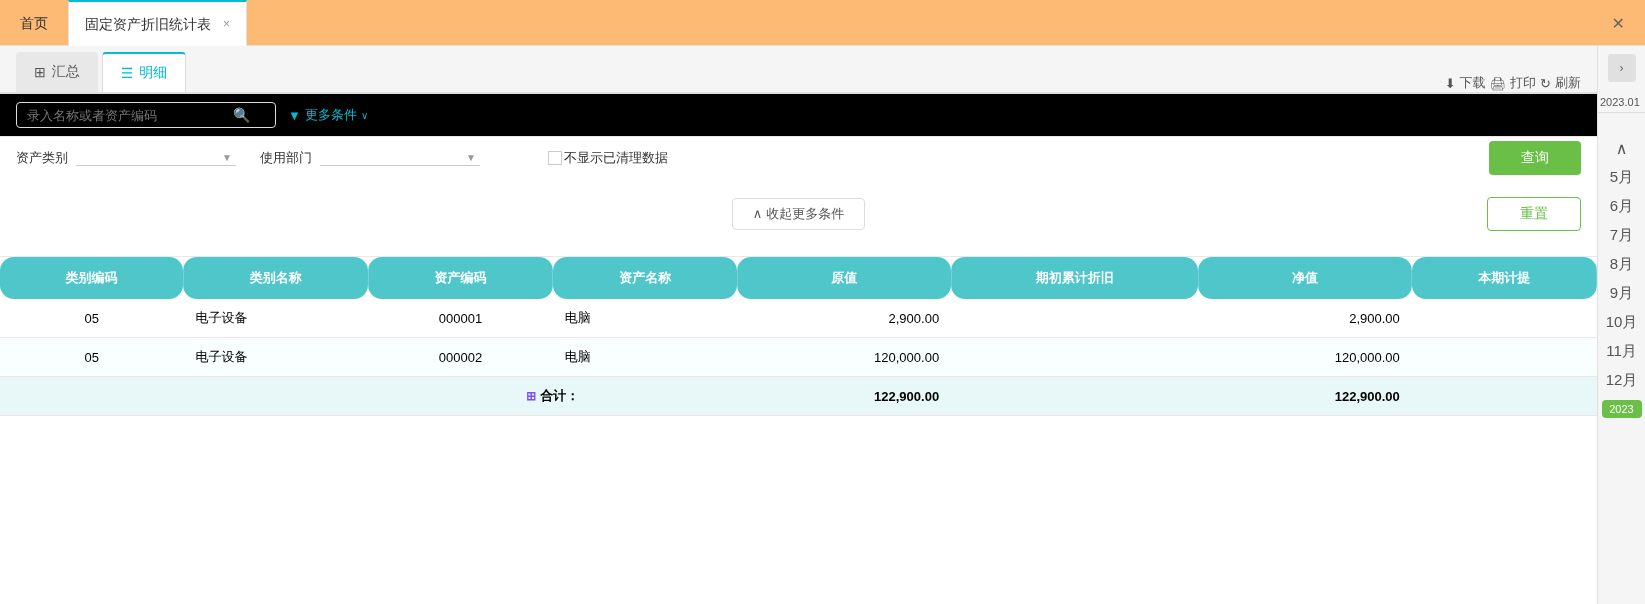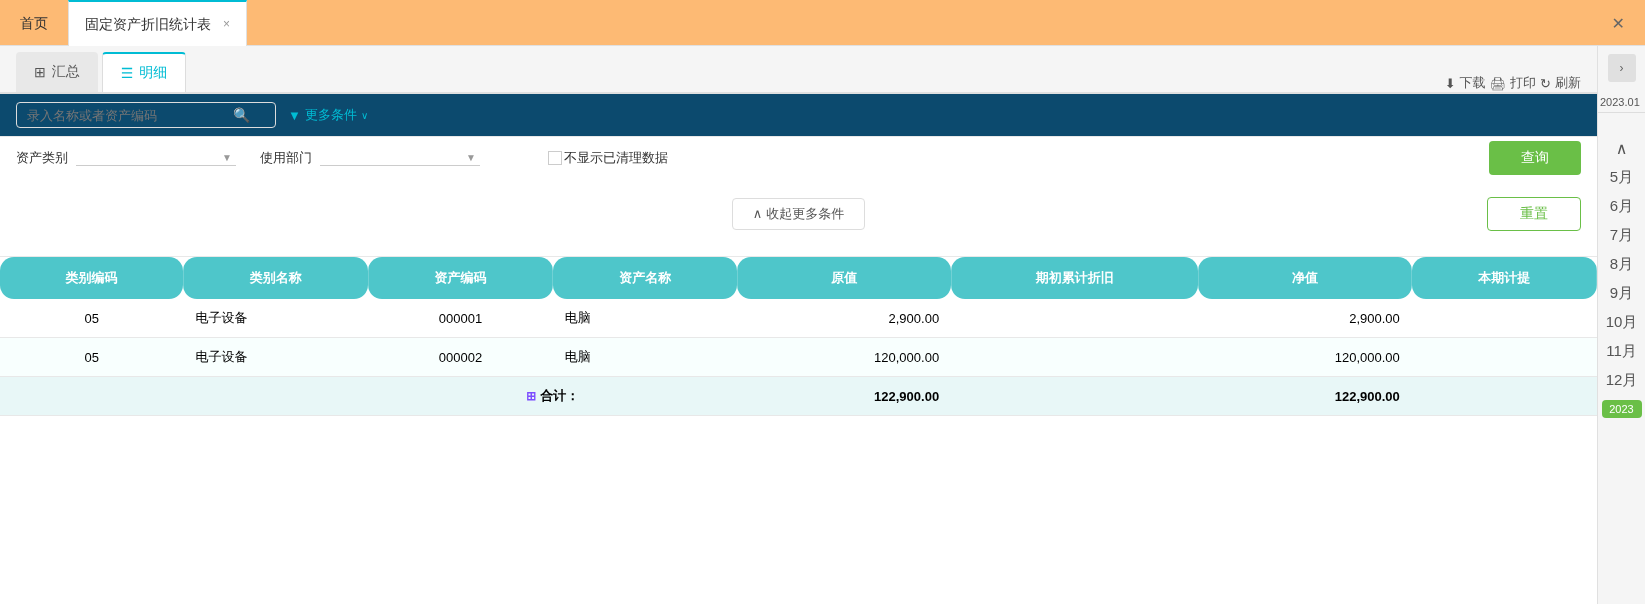--- a/index.html
+++ b/index.html
@@ -118,21 +118,21 @@
       font-size: 13px;
     }
 
     
     .search-bar {
       display: flex;
       align-items: center;
       padding: 8px 16px;
       gap: 12px;
       border-bottom: 1px solid #e8e8e8;
-      background: #0c4a6e;
+      background: #000000;
     }
     .search-input-wrapper {
       display: flex;
       align-items: center;
       border: 1px solid #ddd;
       border-radius: 4px;
       padding: 4px 10px;
       width: 260px;
       gap: 6px;
     }

